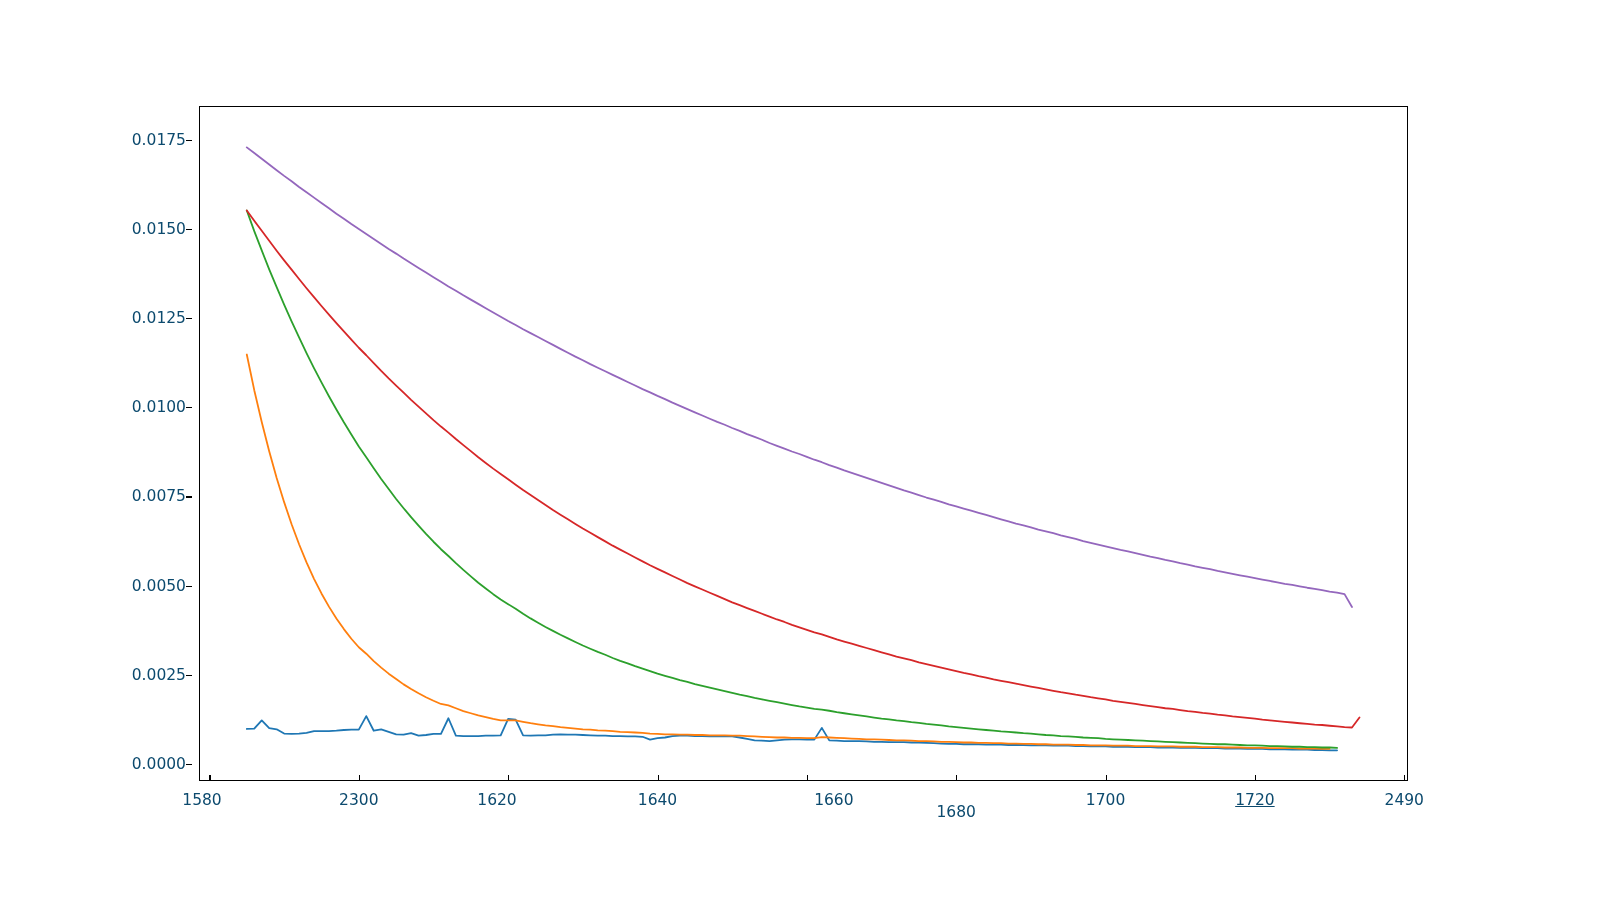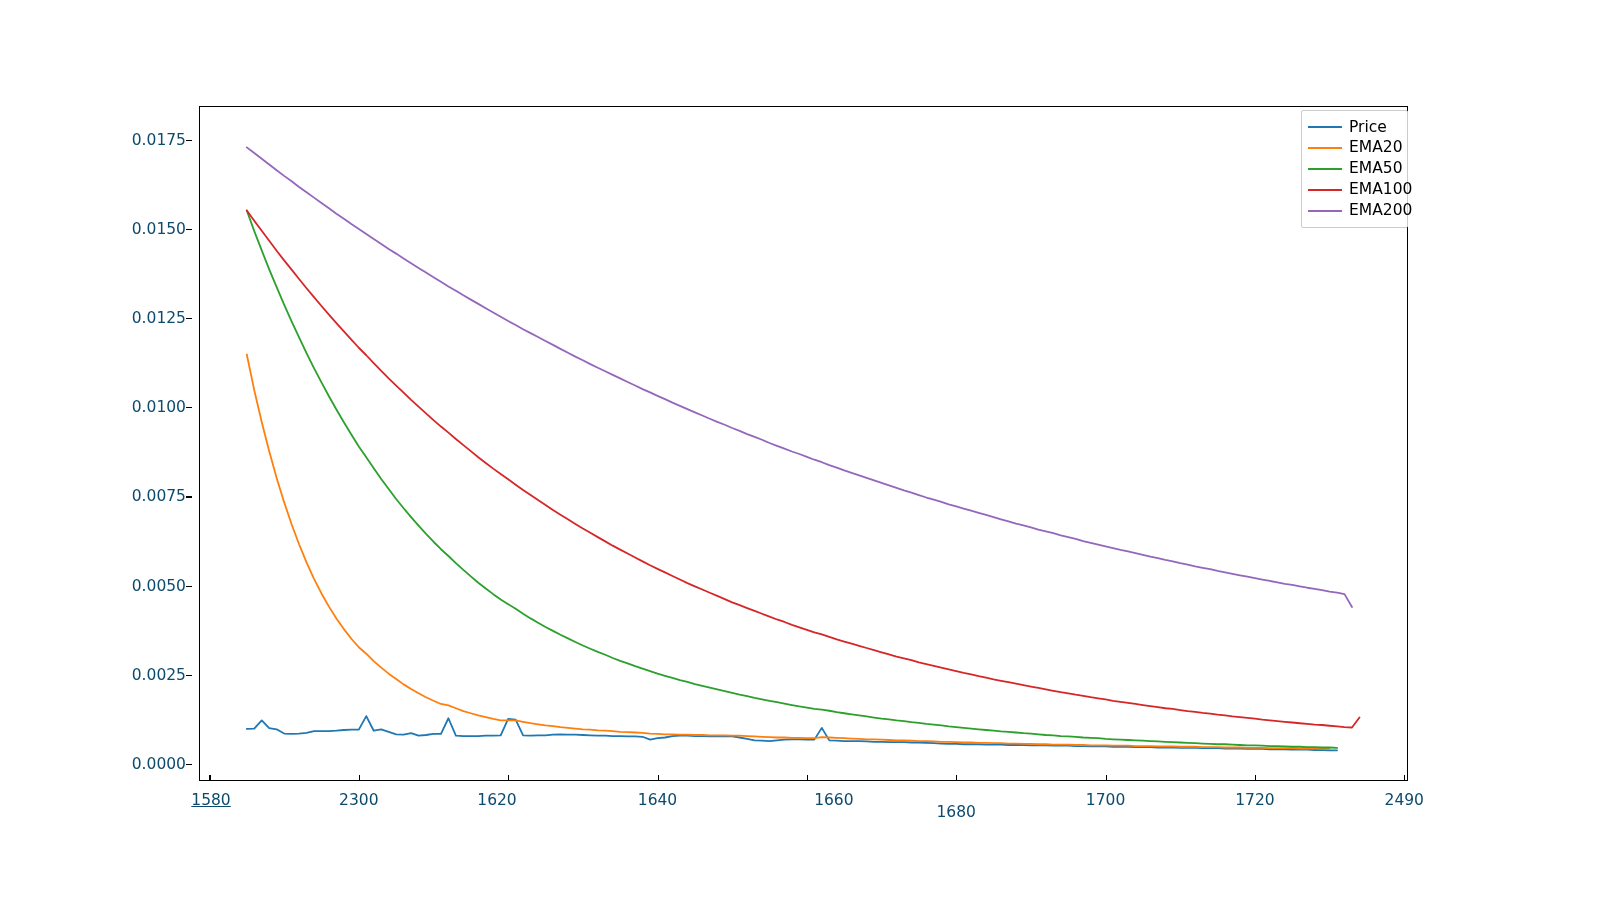--- a/index.html
+++ b/index.html
@@ -143,56 +143,34 @@
         <polyline points="47.79,622.94 55.26,622.58 62.73,614.38 70.20,622.23 77.66,623.30 85.13,627.58 92.60,627.93 100.07,627.58 107.53,626.86 115.00,625.08 122.47,625.08 129.94,625.08 137.40,624.72 144.87,624.01 152.34,623.65 159.81,623.65 167.27,610.10 174.74,624.72 182.21,623.30 189.68,625.79 197.14,628.29 204.61,628.65 212.08,627.22 219.55,629.71 227.01,629.00 234.48,627.93 241.95,627.93 249.42,612.24 256.88,629.71 264.35,630.07 271.82,630.07 279.29,630.07 286.75,629.71 294.22,629.71 301.69,629.36 309.16,612.96 316.63,613.67 324.09,629.36 331.56,629.71 339.03,629.36 346.50,629.36 353.96,628.65 361.43,628.29 368.90,628.65 376.37,628.65 383.83,629.00 391.30,629.36 398.77,629.71 406.24,629.71 413.70,630.07 421.17,630.07 428.64,630.43 436.11,630.43 443.57,630.78 451.04,633.64 458.51,632.21 465.98,631.50 473.44,630.07 480.91,629.71 488.38,629.71 495.85,630.07 503.31,630.07 510.78,630.43 518.25,630.43 525.72,630.07 533.18,630.43 540.65,631.50 548.12,632.92 555.59,634.35 563.05,634.71 570.52,635.06 577.99,634.35 585.46,633.64 592.93,633.28 600.39,633.28 607.86,633.64 615.33,633.64 622.80,621.87 630.26,634.35 637.73,634.71 645.20,635.06 652.67,635.06 660.13,635.06 667.60,635.42 675.07,635.78 682.54,635.78 690.00,636.13 697.47,636.13 704.94,636.13 712.41,636.49 719.87,636.49 727.34,636.85 734.81,637.20 742.28,637.56 749.74,637.92 757.21,637.92 764.68,638.27 772.15,638.27 779.61,638.27 787.08,638.63 794.55,638.63 802.02,638.63 809.48,638.99 816.95,638.99 824.42,638.99 831.89,639.34 839.36,639.34 846.82,639.34 854.29,639.70 861.76,639.70 869.23,639.70 876.69,640.06 884.16,640.06 891.63,640.41 899.10,640.41 906.56,640.41 914.03,640.77 921.50,640.77 928.97,640.77 936.43,641.13 943.90,641.13 951.37,641.13 958.84,641.48 966.30,641.48 973.77,641.48 981.24,641.84 988.71,641.84 996.17,641.84 1003.64,642.19 1011.11,642.19 1018.58,642.19 1026.04,642.55 1033.51,642.55 1040.98,642.55 1048.45,642.91 1055.91,642.91 1063.38,642.91 1070.85,643.26 1078.32,643.26 1085.79,643.26 1093.25,643.62 1100.72,643.62 1108.19,643.62 1115.66,643.98 1123.12,643.98 1130.59,644.33 1138.06,644.33" fill="none" stroke="#1f77b4" stroke-width="1.8" stroke-linejoin="round" stroke-linecap="round"></polyline>
         <polyline points="47.79,248.53 55.26,284.19 62.73,315.93 70.20,345.17 77.66,371.91 85.13,396.16 92.60,418.26 100.07,438.23 107.53,456.42 115.00,472.82 122.47,487.44 129.94,500.63 137.40,512.40 144.87,523.10 152.34,532.73 159.81,541.28 167.27,547.70 174.74,555.19 182.21,561.61 189.68,567.67 197.14,573.02 204.61,578.37 212.08,583.00 219.55,587.28 227.01,591.20 234.48,594.77 241.95,597.98 249.42,599.41 256.88,602.26 264.35,605.11 271.82,607.25 279.29,609.39 286.75,611.17 294.22,612.96 301.69,614.38 309.16,614.38 316.63,614.38 324.09,615.81 331.56,617.23 339.03,618.30 346.50,619.37 353.96,620.09 361.43,621.16 368.90,621.87 376.37,622.58 383.83,623.30 391.30,623.65 398.77,624.37 406.24,624.72 413.70,625.08 421.17,625.79 428.64,626.15 436.11,626.51 443.57,626.86 451.04,627.58 458.51,627.93 465.98,628.29 473.44,628.29 480.91,628.65 488.38,628.65 495.85,629.00 503.31,629.00 510.78,629.36 518.25,629.36 525.72,629.36 533.18,629.71 540.65,629.71 548.12,630.07 555.59,630.43 563.05,630.78 570.52,631.14 577.99,631.50 585.46,631.50 592.93,631.85 600.39,631.85 607.86,632.21 615.33,632.21 622.80,631.14 630.26,631.50 637.73,631.85 645.20,632.21 652.67,632.57 660.13,632.92 667.60,633.28 675.07,633.28 682.54,633.64 690.00,633.99 697.47,634.35 704.94,634.35 712.41,634.71 719.87,635.06 727.34,635.06 734.81,635.42 742.28,635.78 749.74,635.78 757.21,636.13 764.68,636.49 772.15,636.49 779.61,636.85 787.08,636.85 794.55,637.20 802.02,637.20 809.48,637.56 816.95,637.56 824.42,637.92 831.89,637.92 839.36,638.27 846.82,638.27 854.29,638.63 861.76,638.63 869.23,638.63 876.69,638.99 884.16,638.99 891.63,639.34 899.10,639.34 906.56,639.34 914.03,639.70 921.50,639.70 928.97,639.70 936.43,640.06 943.90,640.06 951.37,640.06 958.84,640.41 966.30,640.41 973.77,640.41 981.24,640.77 988.71,640.77 996.17,640.77 1003.64,641.13 1011.11,641.13 1018.58,641.13 1026.04,641.48 1033.51,641.48 1040.98,641.48 1048.45,641.84 1055.91,641.84 1063.38,641.84 1070.85,642.19 1078.32,642.19 1085.79,642.19 1093.25,642.19 1100.72,642.55 1108.19,642.55 1115.66,642.55 1123.12,642.91 1130.59,642.91" fill="none" stroke="#ff7f0e" stroke-width="1.8" stroke-linejoin="round" stroke-linecap="round"></polyline>
         <polyline points="47.79,104.48 55.26,125.16 62.73,144.41 70.20,163.31 77.66,181.14 85.13,198.61 92.60,215.37 100.07,231.42 107.53,247.11 115.00,262.08 122.47,276.35 129.94,290.25 137.40,303.45 144.87,316.28 152.34,328.41 159.81,340.53 167.27,351.23 174.74,362.28 182.21,372.98 189.68,382.96 197.14,392.95 204.61,402.22 212.08,411.13 219.55,419.69 227.01,427.89 234.48,435.74 241.95,443.23 249.42,450.00 256.88,457.13 264.35,463.91 271.82,470.32 279.29,476.74 286.75,482.45 294.22,488.15 301.69,493.50 309.16,498.14 316.63,502.77 324.09,507.77 331.56,512.40 339.03,516.68 346.50,520.96 353.96,524.88 361.43,528.80 368.90,532.37 376.37,535.94 383.83,539.50 391.30,542.71 398.77,545.92 406.24,548.77 413.70,551.98 421.17,554.83 428.64,557.33 436.11,560.18 443.57,562.68 451.04,565.17 458.51,567.67 465.98,569.81 473.44,571.95 480.91,574.09 488.38,575.87 495.85,578.01 503.31,579.79 510.78,581.58 518.25,583.36 525.72,585.14 533.18,586.93 540.65,588.71 548.12,590.13 555.59,591.92 563.05,593.34 570.52,594.77 577.99,596.20 585.46,597.62 592.93,599.05 600.39,600.48 607.86,601.55 615.33,602.97 622.80,603.68 630.26,604.75 637.73,606.18 645.20,607.25 652.67,608.32 660.13,609.39 667.60,610.46 675.07,611.53 682.54,612.60 690.00,613.31 697.47,614.38 704.94,615.10 712.41,616.16 719.87,616.88 727.34,617.95 734.81,618.66 742.28,619.37 749.74,620.44 757.21,621.16 764.68,621.87 772.15,622.58 779.61,623.30 787.08,624.01 794.55,624.72 802.02,625.44 809.48,625.79 816.95,626.51 824.42,627.22 831.89,627.58 839.36,628.29 846.82,629.00 854.29,629.36 861.76,630.07 869.23,630.43 876.69,630.78 884.16,631.50 891.63,631.85 899.10,632.21 906.56,632.92 914.03,633.28 921.50,633.64 928.97,633.99 936.43,634.35 943.90,634.71 951.37,635.06 958.84,635.42 966.30,635.78 973.77,636.13 981.24,636.49 988.71,636.85 996.17,637.20 1003.64,637.56 1011.11,637.92 1018.58,638.27 1026.04,638.27 1033.51,638.63 1040.98,638.99 1048.45,639.34 1055.91,639.34 1063.38,639.70 1070.85,640.06 1078.32,640.06 1085.79,640.41 1093.25,640.77 1100.72,640.77 1108.19,641.13 1115.66,641.13 1123.12,641.48 1130.59,641.48 1138.06,641.84" fill="none" stroke="#2ca02c" stroke-width="1.8" stroke-linejoin="round" stroke-linecap="round"></polyline>
         <polyline points="47.79,104.48 55.26,114.82 62.73,124.80 70.20,134.79 77.66,144.77 85.13,154.40 92.60,163.67 100.07,172.94 107.53,182.21 115.00,191.13 122.47,200.04 129.94,208.60 137.40,217.16 144.87,225.36 152.34,233.56 159.81,241.76 167.27,249.25 174.74,257.09 182.21,264.94 189.68,272.42 197.14,279.56 204.61,286.69 212.08,293.82 219.55,300.59 227.01,307.37 234.48,314.14 241.95,320.56 249.42,326.62 256.88,333.04 264.35,339.10 271.82,345.17 279.29,351.23 286.75,356.93 294.22,362.64 301.69,367.99 309.16,373.34 316.63,378.68 324.09,384.03 331.56,389.03 339.03,394.02 346.50,399.01 353.96,404.00 361.43,408.64 368.90,413.27 376.37,417.91 383.83,422.54 391.30,426.82 398.77,431.10 406.24,435.38 413.70,439.66 421.17,443.58 428.64,447.50 436.11,451.43 443.57,455.35 451.04,459.27 458.51,462.84 465.98,466.40 473.44,469.97 480.91,473.53 488.38,477.10 495.85,480.31 503.31,483.52 510.78,486.73 518.25,489.94 525.72,493.15 533.18,496.35 540.65,499.21 548.12,502.06 555.59,504.91 563.05,507.77 570.52,510.62 577.99,513.47 585.46,515.97 592.93,518.82 600.39,521.32 607.86,523.81 615.33,526.31 622.80,528.45 630.26,530.94 637.73,533.44 645.20,535.58 652.67,537.72 660.13,539.86 667.60,542.00 675.07,544.14 682.54,546.28 690.00,548.42 697.47,550.55 704.94,552.34 712.41,554.12 719.87,556.26 727.34,558.04 734.81,559.83 742.28,561.61 749.74,563.39 757.21,565.17 764.68,566.96 772.15,568.38 779.61,570.17 787.08,571.59 794.55,573.38 802.02,574.80 809.48,576.23 816.95,577.65 824.42,579.08 831.89,580.51 839.36,581.93 846.82,583.36 854.29,584.79 861.76,586.21 869.23,587.28 876.69,588.71 884.16,589.78 891.63,591.20 899.10,592.27 906.56,593.34 914.03,594.77 921.50,595.84 928.97,596.91 936.43,597.98 943.90,599.05 951.37,600.12 958.84,601.19 966.30,602.26 973.77,602.97 981.24,604.04 988.71,605.11 996.17,605.82 1003.64,606.89 1011.11,607.61 1018.58,608.68 1026.04,609.39 1033.51,610.46 1040.98,611.17 1048.45,611.89 1055.91,612.60 1063.38,613.67 1070.85,614.38 1078.32,615.10 1085.79,615.81 1093.25,616.52 1100.72,617.23 1108.19,617.95 1115.66,618.66 1123.12,619.02 1130.59,619.73 1138.06,620.44 1145.53,621.16 1152.99,621.51 1160.46,611.53" fill="none" stroke="#d62728" stroke-width="1.8" stroke-linejoin="round" stroke-linecap="round"></polyline>
         <polyline points="47.79,41.36 55.26,47.07 62.73,52.77 70.20,58.48 77.66,64.18 85.13,69.89 92.60,75.24 100.07,80.94 107.53,86.29 115.00,91.64 122.47,96.99 129.94,102.34 137.40,107.69 144.87,112.68 152.34,118.03 159.81,123.02 167.27,128.01 174.74,133.00 182.21,138.00 189.68,142.99 197.14,147.62 204.61,152.61 212.08,157.25 219.55,161.89 227.01,166.52 234.48,171.16 241.95,175.79 249.42,180.43 256.88,184.71 264.35,189.34 271.82,193.62 279.29,197.90 286.75,202.18 294.22,206.46 301.69,210.74 309.16,215.02 316.63,218.94 324.09,223.22 331.56,227.14 339.03,231.06 346.50,234.98 353.96,238.91 361.43,242.83 368.90,246.75 376.37,250.67 383.83,254.24 391.30,258.16 398.77,261.73 406.24,265.29 413.70,268.86 421.17,272.42 428.64,275.99 436.11,279.56 443.57,283.12 451.04,286.33 458.51,289.90 465.98,293.11 473.44,296.67 480.91,299.88 488.38,303.09 495.85,306.30 503.31,309.51 510.78,312.72 518.25,315.93 525.72,318.78 533.18,321.99 540.65,324.84 548.12,328.05 555.59,330.90 563.05,333.76 570.52,336.97 577.99,339.82 585.46,342.67 592.93,345.52 600.39,348.02 607.86,350.87 615.33,353.72 622.80,356.22 630.26,359.07 637.73,361.57 645.20,364.42 652.67,366.92 660.13,369.41 667.60,371.91 675.07,374.41 682.54,376.90 690.00,379.40 697.47,381.89 704.94,384.39 712.41,386.53 719.87,389.03 727.34,391.52 734.81,393.66 742.28,395.80 749.74,398.30 757.21,400.44 764.68,402.58 772.15,404.71 779.61,406.85 787.08,408.99 794.55,411.13 802.02,413.27 809.48,415.41 816.95,417.55 824.42,419.33 831.89,421.47 839.36,423.61 846.82,425.40 854.29,427.18 861.76,429.32 869.23,431.10 876.69,432.88 884.16,435.02 891.63,436.81 899.10,438.59 906.56,440.37 914.03,442.16 921.50,443.94 928.97,445.36 936.43,447.15 943.90,448.93 951.37,450.71 958.84,452.14 966.30,453.92 973.77,455.35 981.24,457.13 988.71,458.56 996.17,460.34 1003.64,461.77 1011.11,463.19 1018.58,464.98 1026.04,466.40 1033.51,467.83 1040.98,469.26 1048.45,470.68 1055.91,472.11 1063.38,473.53 1070.85,474.96 1078.32,476.39 1085.79,477.81 1093.25,478.88 1100.72,480.31 1108.19,481.74 1115.66,482.81 1123.12,484.23 1130.59,485.66 1138.06,486.73 1145.53,488.15 1152.99,500.99" fill="none" stroke="#9467bd" stroke-width="1.8" stroke-linejoin="round" stroke-linecap="round"></polyline>
       </svg>
     <div id="plot-frame"></div>
   </div>
 
   <div id="xtick-labels">
-      <div class="tick-label xtick-label" style="left: 12px; text-decoration: underline;">1580</div>
+      <div class="tick-label xtick-label" style="left: 3px;">1580</div>
       <div class="tick-mark xtick-mark" style="left: 10.4546px; top: -16px; height: 6px;"></div>
       <div class="tick-label xtick-label" style="left: 159.806px;">2300</div>
       <div class="tick-mark xtick-mark" style="left: 159.806px; top: -16px; height: 6px;"></div>
       <div class="tick-label xtick-label" style="left: 298px;">1620</div>
       <div class="tick-mark xtick-mark" style="left: 309.158px; top: -16px; height: 6px;"></div>
       <div class="tick-label xtick-label" style="left: 458.509px;">1640</div>
       <div class="tick-mark xtick-mark" style="left: 458.509px; top: -16px; height: 6px;"></div>
       <div class="tick-label xtick-label" style="left: 607.86px; margin-left: 27px;">1660</div>
       <div class="tick-mark xtick-mark" style="left: 607.86px; top: -16px; height: 6px;"></div>
       <div class="tick-label xtick-label" style="left: 757.212px; margin-top: 12px;">1680</div>
       <div class="tick-mark xtick-mark" style="left: 757.212px; top: -16px; height: 6px;"></div>
       <div class="tick-label xtick-label" style="left: 906.563px;">1700</div>
       <div class="tick-mark xtick-mark" style="left: 906.563px; top: -16px; height: 6px;"></div>
-      <div class="tick-label xtick-label" style="left: 1055.91px;">1720</div>
+      <div class="tick-label xtick-label" style="left: 1055.91px; text-decoration: underline;">1720</div>
       <div class="tick-mark xtick-mark" style="left: 1055.91px; top: -16px; height: 6px;"></div>
       <div class="tick-label xtick-label" style="left: 1205.27px;">2490</div>
       <div class="tick-mark xtick-mark" style="left: 1205.27px; top: -16px; height: 6px;"></div>
     </div>
 
-  <div id="legend">
-      <div class="legend-row">
-        <span class="legend-swatch" style="background: rgb(31, 119, 180);"></span>
-        <span class="legend-text">Price</span>
-      </div>
-      <div class="legend-row">
-        <span class="legend-swatch" style="background: rgb(255, 127, 14);"></span>
-        <span class="legend-text">EMA20</span>
-      </div>
-      <div class="legend-row">
-        <span class="legend-swatch" style="background: rgb(44, 160, 44);"></span>
-        <span class="legend-text">EMA50</span>
-      </div>
-      <div class="legend-row">
-        <span class="legend-swatch" style="background: rgb(214, 39, 40);"></span>
-        <span class="legend-text">EMA100</span>
-      </div>
-      <div class="legend-row">
-        <span class="legend-swatch" style="background: rgb(148, 103, 189);"></span>
-        <span class="legend-text">EMA200</span>
-      </div>
-    </div>
 
 </div>
 
 </body></html>

